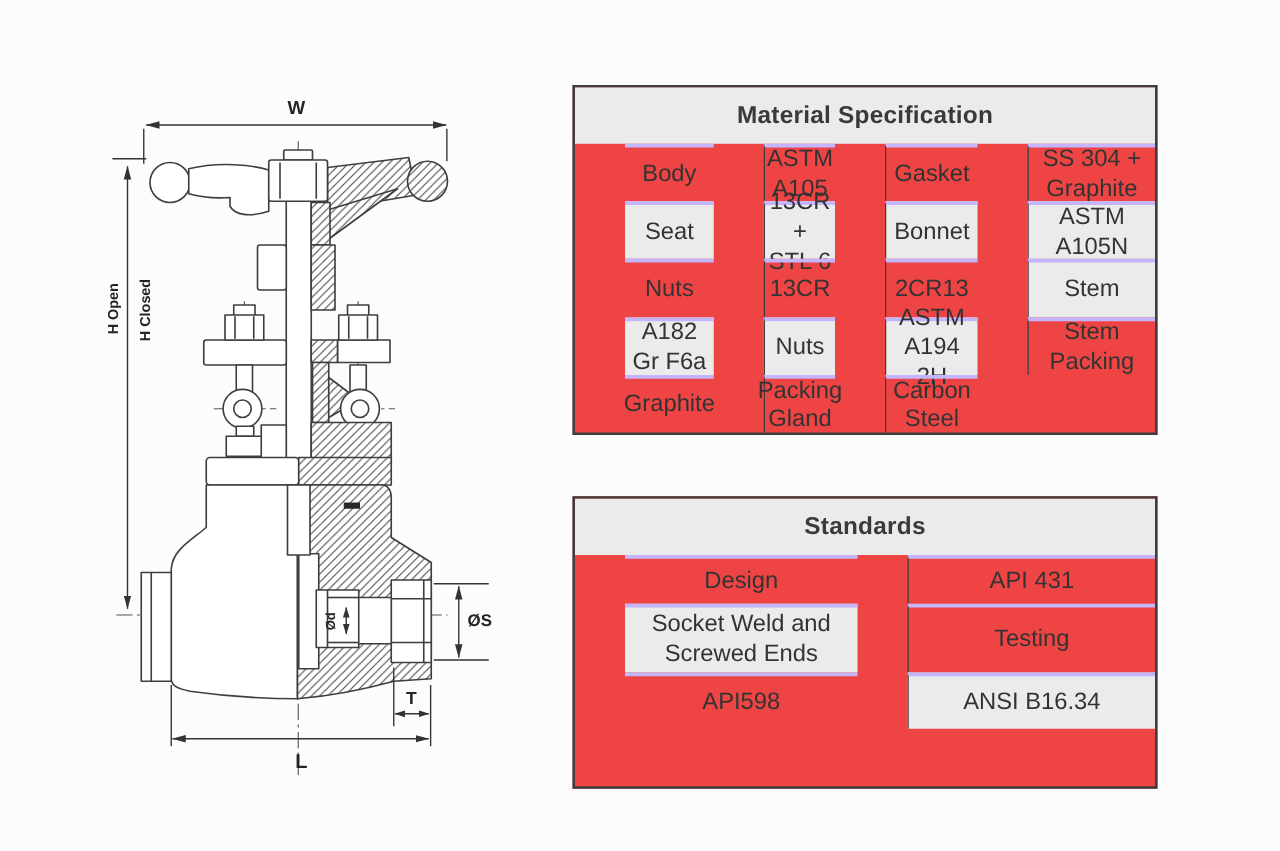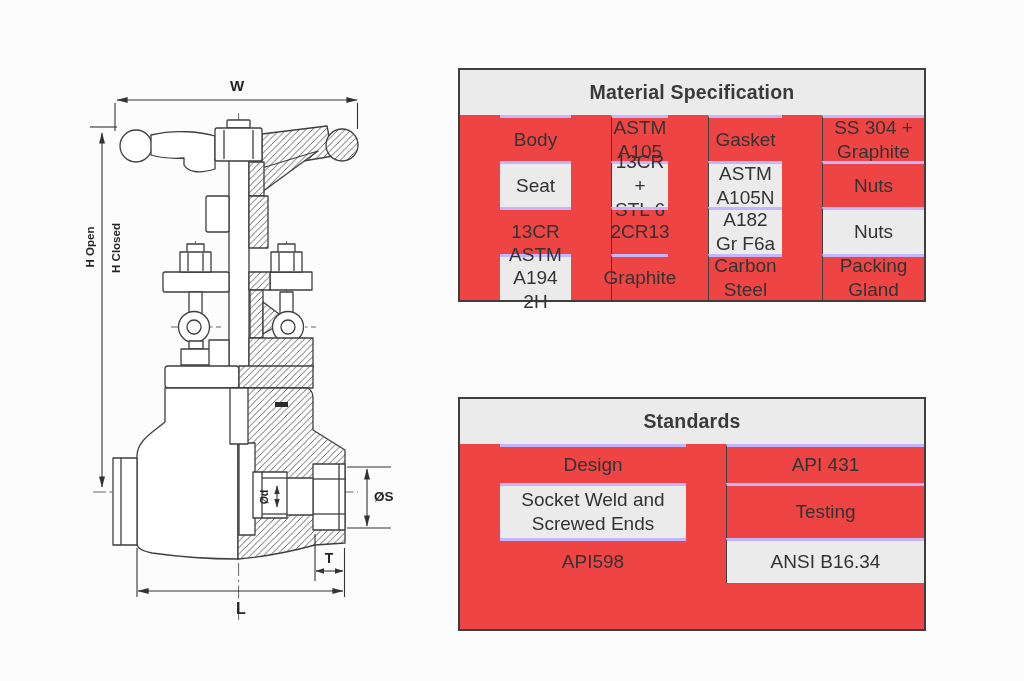--- a/index.html
+++ b/index.html
@@ -188,33 +188,36 @@
 <div class="tbl mat">
   <div class="tbl-header">Material Specification</div>
   <div class="grid">
     <div class="c">Body</div>
     <div class="c">ASTM A105</div>
     <div class="c">Gasket</div>
     <div class="c">SS 304 + Graphite</div>
 
     <div class="c shade">Seat</div>
     <div class="c shade">13CR + STL 6</div>
+    <div class="c shade">Bonnet</div>
     <div class="c shade">ASTM A105N</div>
 
     <div class="c">Nuts</div>
     <div class="c">13CR</div>
     <div class="c">2CR13</div>
 
+    <div class="c shade">Stem</div>
     <div class="c shade">A182 Gr F6a</div>
     <div class="c shade">Nuts</div>
     <div class="c shade">ASTM A194 2H</div>
 
+    <div class="c">Stem Packing</div>
     <div class="c">Graphite</div>
+    <div class="c">Packing Gland</div>
     <div class="c">Carbon Steel</div>
-    <div class="c">Packing Gland</div>
   </div>
 </div>
 
 <div class="tbl std">
   <div class="tbl-header">Standards</div>
   <div class="grid">
     <div class="c">Design</div>
     <div class="c">API 431</div>
 
     <div class="c shade">Socket Weld and

